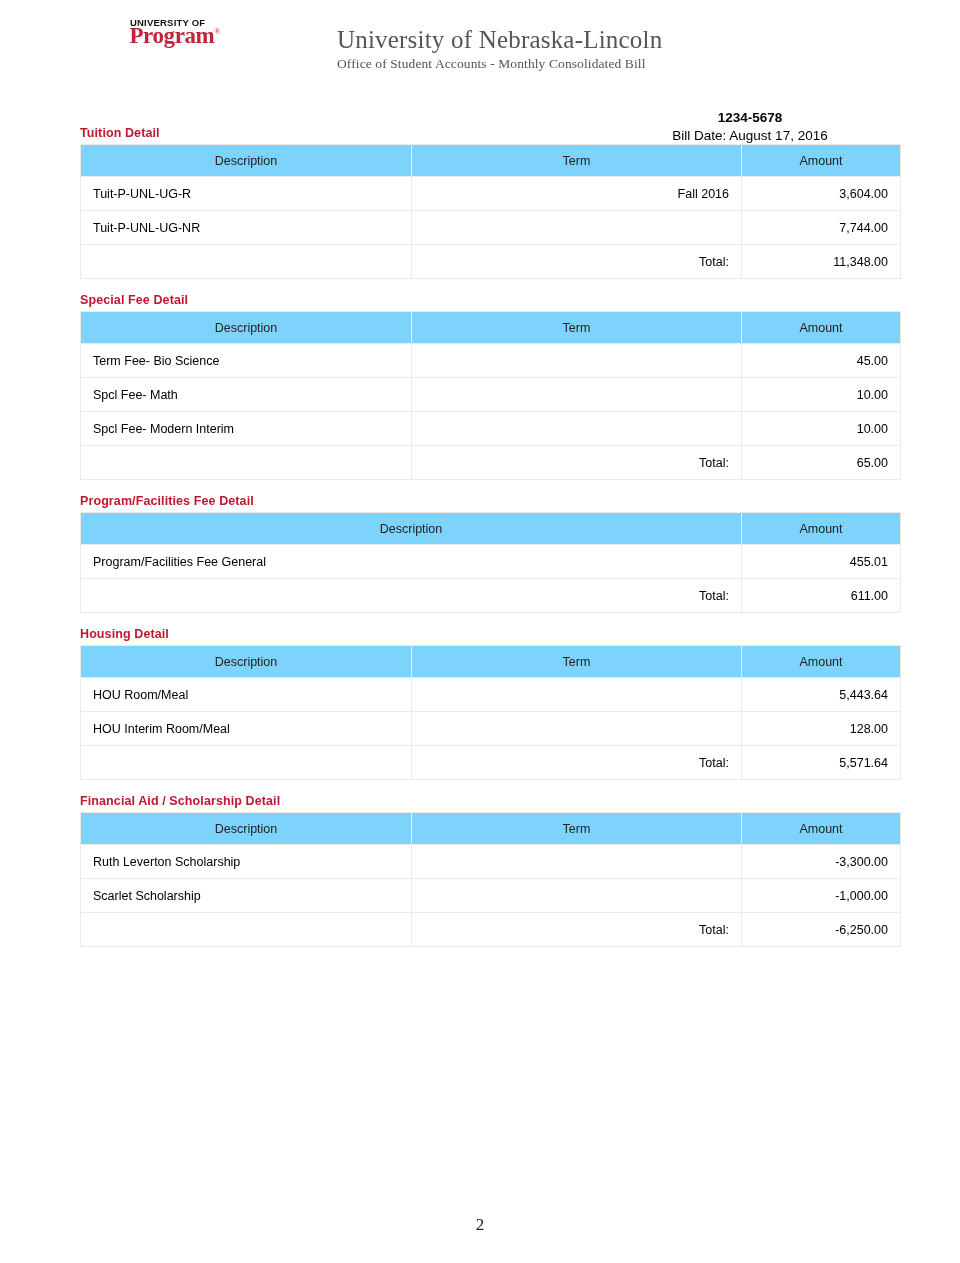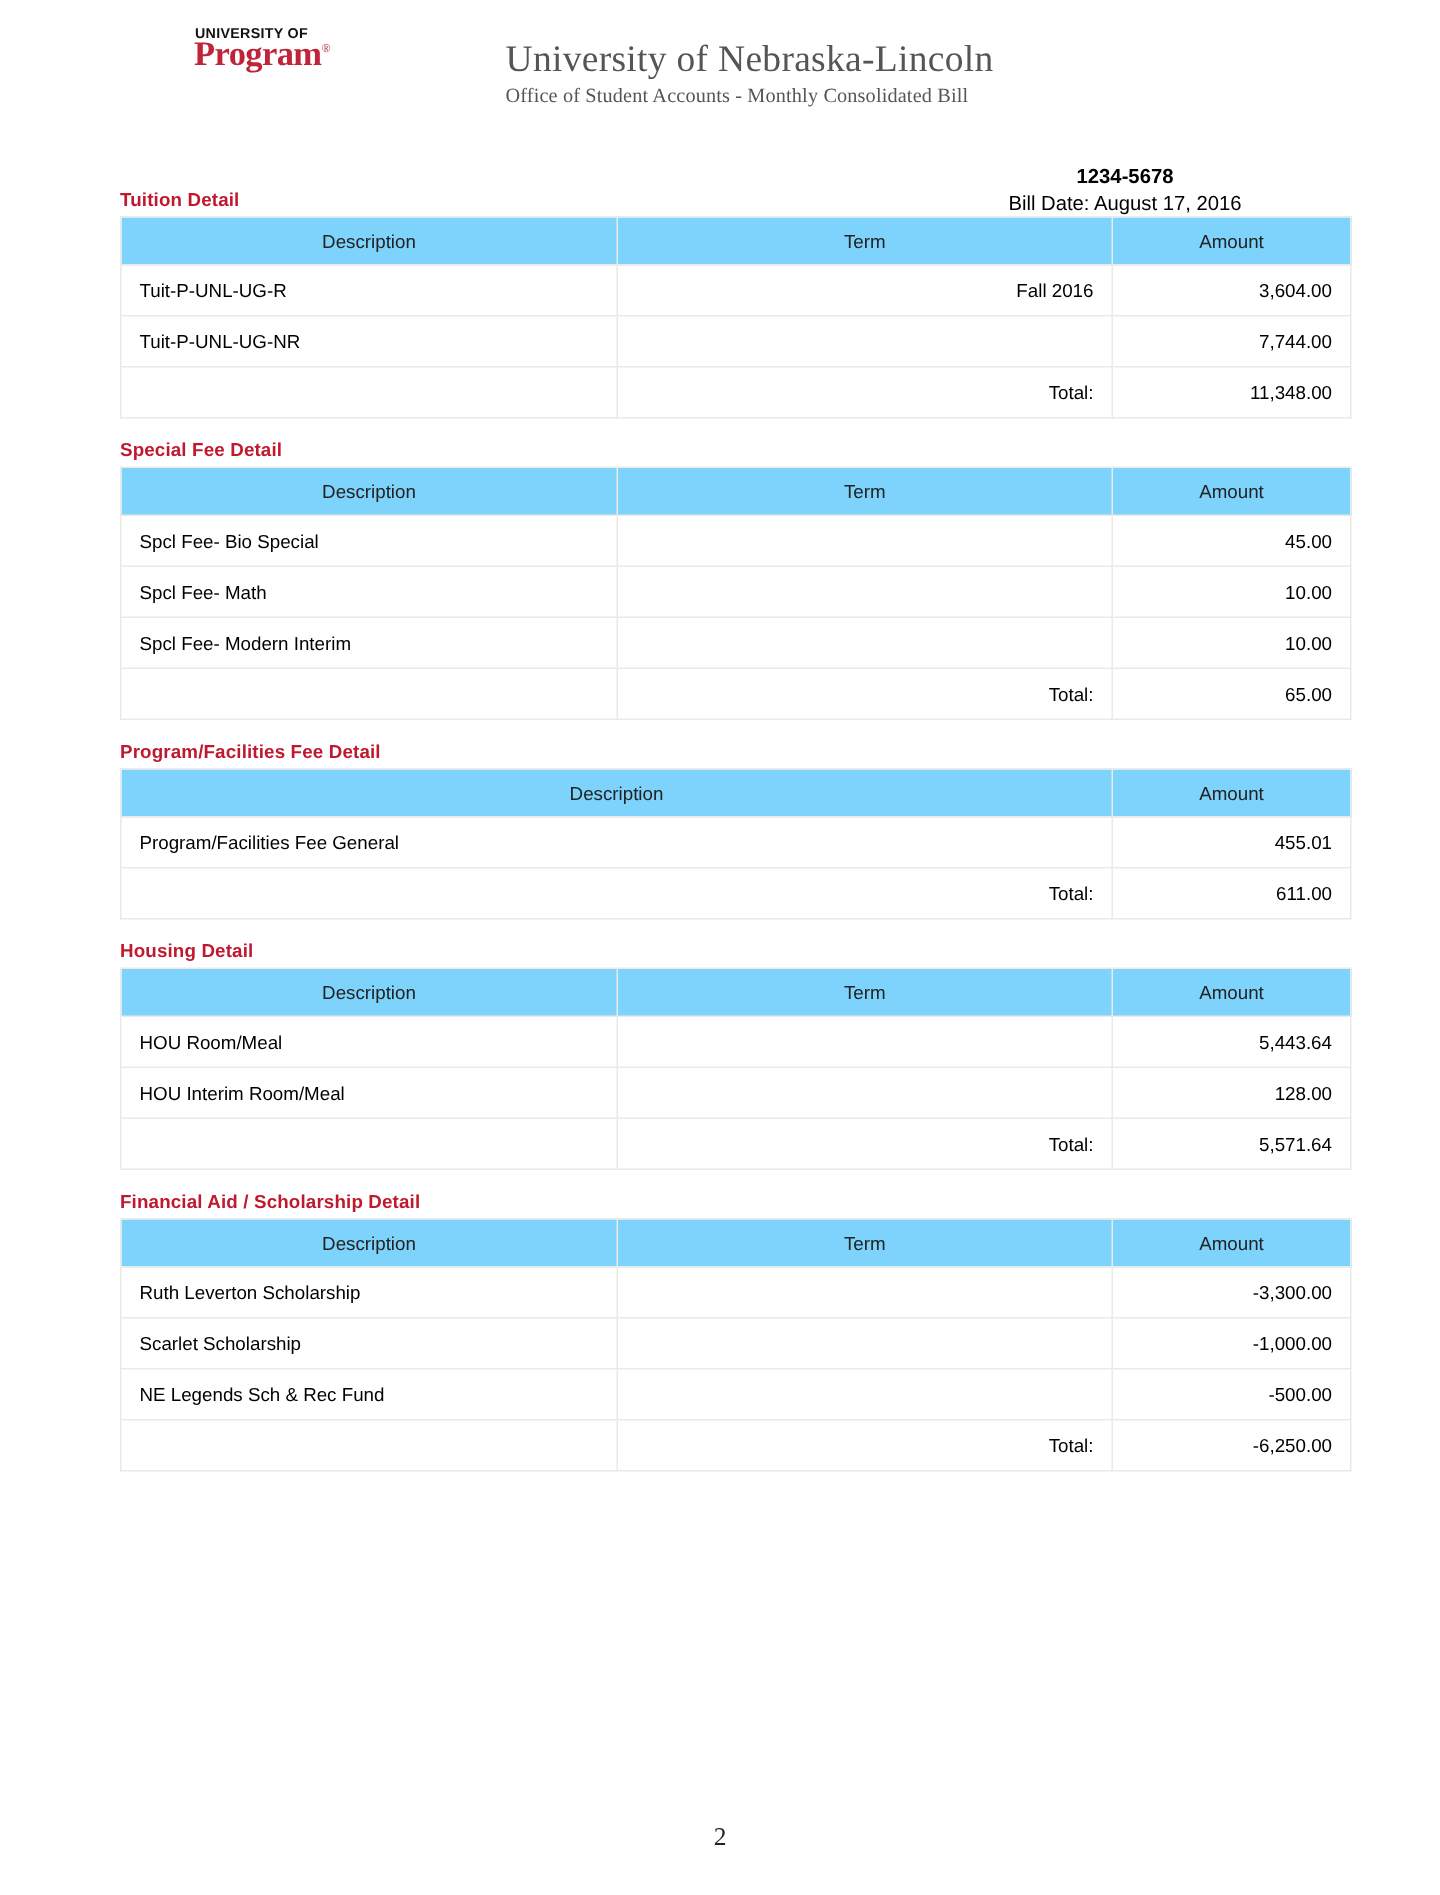--- a/index.html
+++ b/index.html
@@ -247,21 +247,21 @@
         </colgroup>
       <thead>
         <tr>
           <th>Description</th>
           <th>Term</th>
           <th>Amount</th>
         </tr>
       </thead>
       <tbody>
         <tr>
-          <td class="desc">Spcl Fee- Bio Special</td>
+          <td class="desc">Term Fee- Bio Science</td>
           <td class="term"></td>
           <td class="amt">45.00</td>
         </tr>
         <tr>
           <td class="desc">Spcl Fee- Math</td>
           <td class="term"></td>
           <td class="amt">10.00</td>
         </tr>
         <tr>
           <td class="desc">Spcl Fee- Modern Interim</td>
@@ -357,25 +357,20 @@
         <tr>
           <td class="desc">Ruth Leverton Scholarship</td>
           <td class="term"></td>
           <td class="amt">-3,300.00</td>
         </tr>
         <tr>
           <td class="desc">Scarlet Scholarship</td>
           <td class="term"></td>
           <td class="amt">-1,000.00</td>
         </tr>
-        <tr>
-          <td class="desc">NE Legends Sch &amp; Rec Fund</td>
-          <td class="term"></td>
-          <td class="amt">-500.00</td>
-        </tr>
         <tr class="total-row">
           <td></td>
           <td class="total-label">Total:</td>
           <td class="amt">-6,250.00</td>
         </tr>
       </tbody>
     </table>
   </div>
 
 </div>

